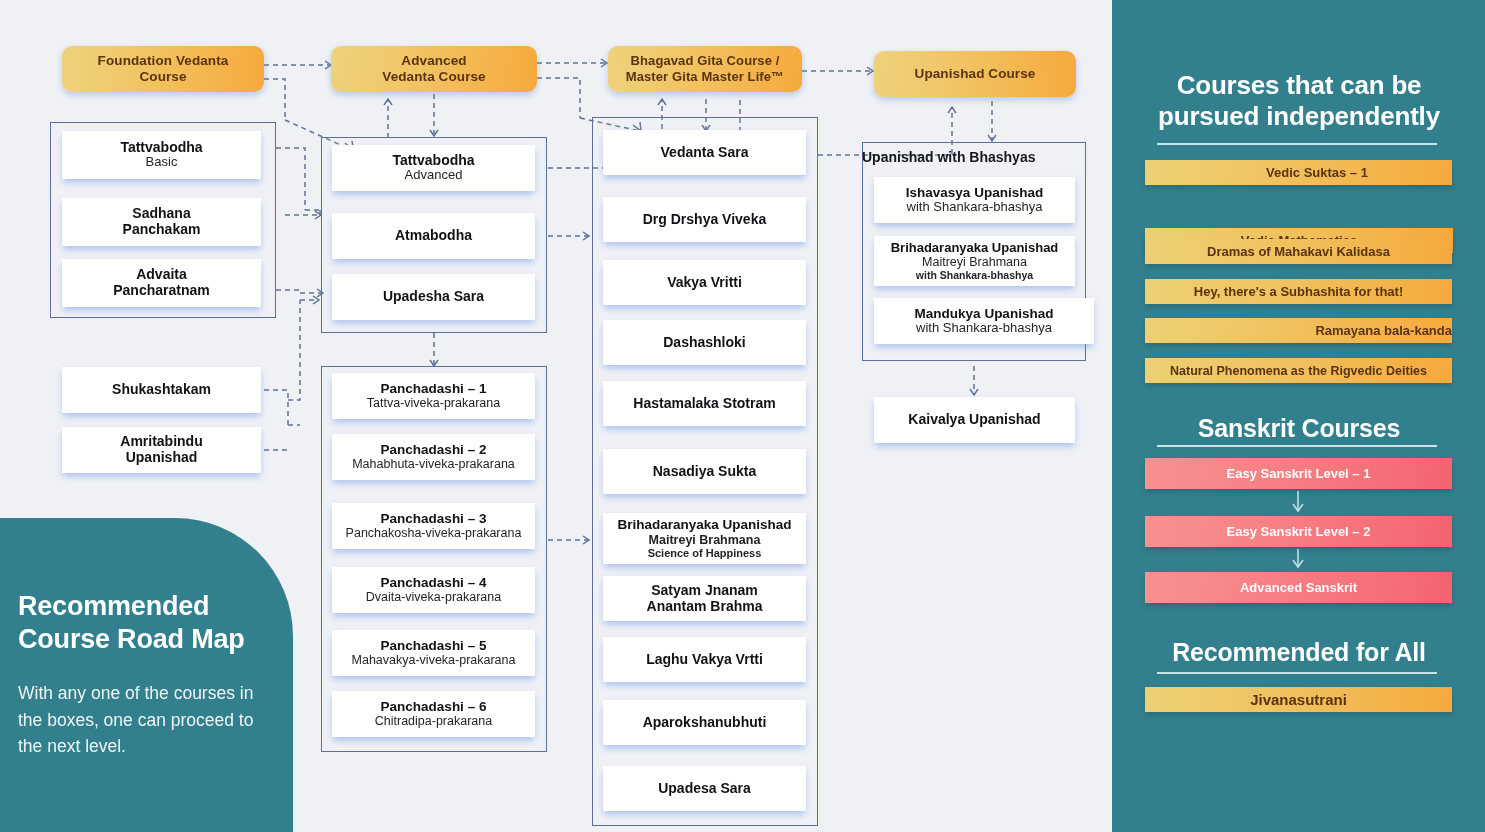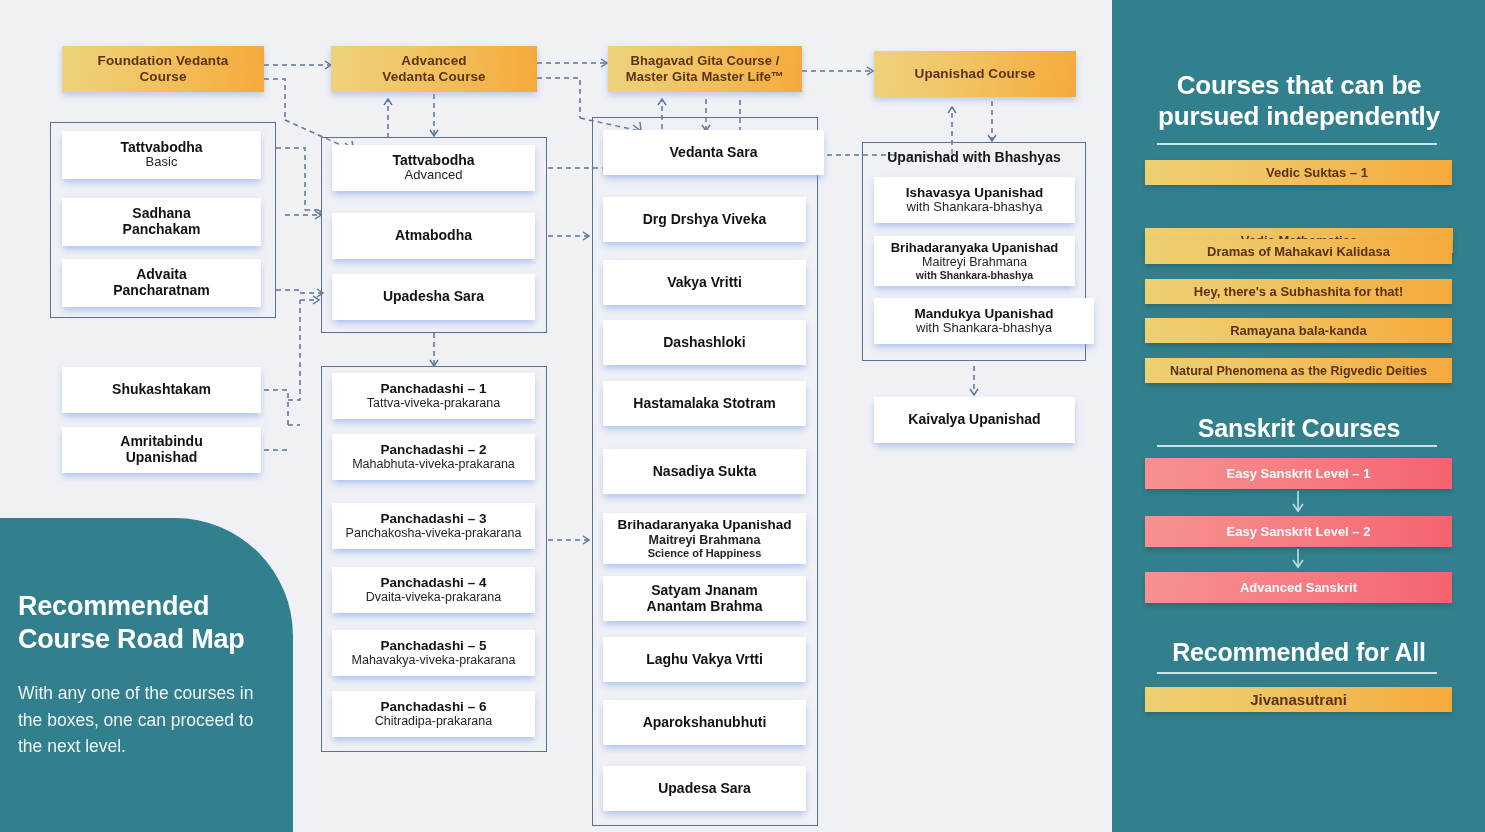--- a/index.html
+++ b/index.html
@@ -18,29 +18,30 @@
   
   .pill{
     background:linear-gradient(95deg,#eed27c 0%,#f1c463 42%,#f6a93c 100%);
     color:#5a3311;
     font-weight:bold;
     display:flex;align-items:center;justify-content:center;
     text-align:center;
     line-height:1.22;
     box-shadow:0 3px 6px rgba(120,150,210,.45);
     letter-spacing:.1px;
+    border-radius:10px;
   }
 
   
   .group{
     border:1.6px solid #5a7097;
     background:rgba(255,255,255,0.05);
   }
   .group-title{
-    color:#17181b;font-weight:bold;text-align:center;
+    color:#17181b;font-weight:bold;
   }
 
   
   .card{
     background:#ffffff;
     display:flex;flex-direction:column;align-items:center;justify-content:center;
     text-align:center;
     box-shadow:0 4px 7px -1px rgba(110,150,235,.55);
     border-radius:1px;
   }
@@ -243,21 +244,21 @@
   <div class="abs card" style="left:332px;top:630px;width:203px;height:46px;">
     <div class="t1" style="font-size:13.5px;">Panchadashi – 5</div>
     <div class="t2" style="font-size:12.5px;">Mahavakya-viveka-prakarana</div>
   </div>
   <div class="abs card" style="left:332px;top:691px;width:203px;height:46px;">
     <div class="t1" style="font-size:13.5px;">Panchadashi – 6</div>
     <div class="t2" style="font-size:12.5px;">Chitradipa-prakarana</div>
   </div>
 
   <div class="abs group" style="left:592px;top:117px;width:226px;height:709px;"></div>
-  <div class="abs card" style="left:603px;top:130px;width:221px;height:45px;">
+  <div class="abs card" style="left:603px;top:130px;width:203px;height:45px;">
     <div class="t1" style="font-size:14px;">Vedanta Sara</div>
   </div>
   <div class="abs card" style="left:603px;top:197px;width:203px;height:45px;">
     <div class="t1" style="font-size:14px;">Drg Drshya Viveka</div>
   </div>
   <div class="abs card" style="left:603px;top:260px;width:203px;height:45px;">
     <div class="t1" style="font-size:14px;">Vakya Vritti</div>
   </div>
   <div class="abs card" style="left:603px;top:320px;width:203px;height:45px;">
     <div class="t1" style="font-size:14px;">Dashashloki</div>
@@ -327,21 +328,21 @@
     </div>
     <div class="abs ybar" style="left:33px;top:200px;width:308px;height:25px;font-size:13px;margin-top:28px;">
       <span>Vedic Mathematics</span>
     </div>
     <div class="abs ybar" style="left:33px;top:239px;width:307px;height:25px;font-size:13px;">
       <span>Dramas of Mahakavi Kalidasa</span>
     </div>
     <div class="abs ybar" style="left:33px;top:279px;width:307px;height:25px;font-size:13px;">
       <span>Hey, there's a Subhashita for that!</span>
     </div>
-    <div class="abs ybar" style="left:33px;top:318px;width:307px;height:25px;font-size:13px;">
+    <div class="abs ybar" style="left:33px;top:318px;width:307px;height:25px;font-size:13px;justify-content:flex-end;">
       <span>Ramayana bala-kanda</span>
     </div>
     <div class="abs ybar" style="left:33px;top:358px;width:307px;height:25px;font-size:12.5px;">
       <span>Natural Phenomena as the Rigvedic Deities</span>
     </div>
 
     <div class="abs rp-title" style="left:22px;top:414px;width:330px;font-size:25px;">Sanskrit Courses</div>
     <div class="abs rule" style="left:45px;top:445px;width:280px;"></div>
 
     <div class="abs pbar" style="left:33px;top:458px;width:307px;height:31px;font-size:13px;">

